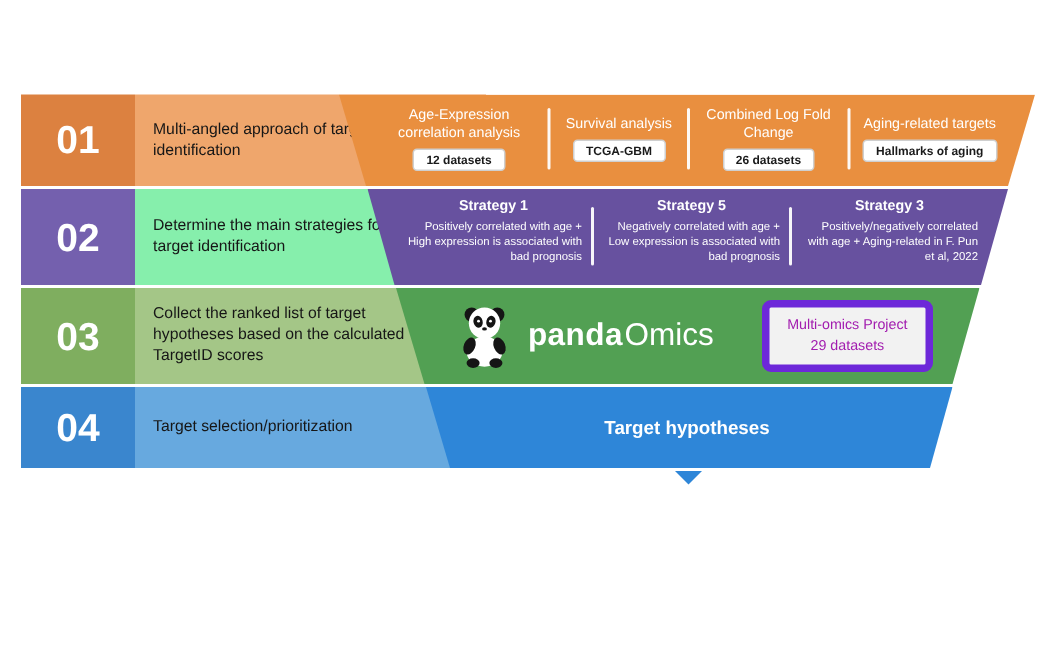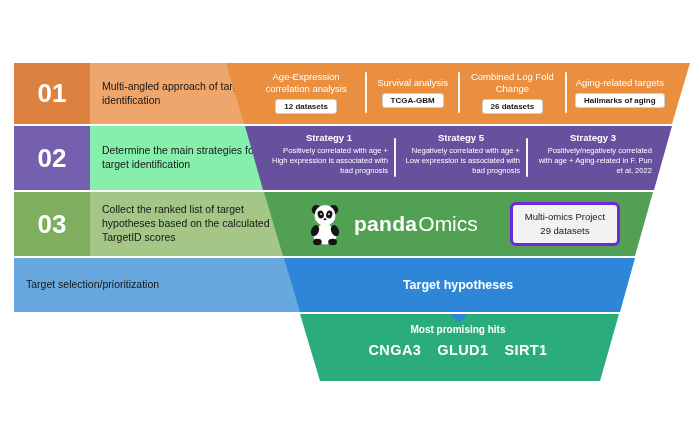--- a/index.html
+++ b/index.html
@@ -45,22 +45,22 @@
   .seg-strategies .vsep { margin:6px 6px; }
 
   .seg-platform { top:129px; height:64px; background:#52A053;
     clip-path:polygon(38px 0px, 427px 0px, 409px 64px, 57px 64px);
     display:flex; align-items:center; justify-content:center; gap:10px;
     padding-left:55px; padding-right:45px; }
   .panda-svg { width:38px; height:44px; flex:0 0 auto; }
   .brand { display:flex; align-items:baseline; color:#fff; white-space:nowrap; }
   .brand-bold { font-size:21px; font-weight:800; letter-spacing:0.3px; }
   .brand-light { font-size:21px; font-weight:400; margin-left:1px; }
-  .project-badge { margin-left:22px; background:#F2F2F2; border:3px solid #6d28d9; border-radius:6px;
-                   padding:5px 12px; text-align:center; color:#0f172a; }
+  .project-badge { margin-left:22px; background:#F2F2F2; border:5px solid #6d28d9; border-radius:6px;
+                   padding:5px 12px; text-align:center; color:#a21caf; }
   .project-badge div { font-size:9.5px; line-height:1.45; white-space:nowrap; }
 
   .seg-hypotheses { top:195px; height:54px; background:#2E86D8;
     clip-path:polygon(58px 0px, 409px 0px, 394px 54px, 74px 54px);
     display:flex; align-items:center; justify-content:center; }
   .hypotheses-label { color:#fff; font-size:12.5px; font-weight:700; }
 
   .seg-results { top:251px; height:67px; background:#2BAC7C;
     clip-path:polygon(74px 0px, 393px 0px, 374px 67px, 94px 67px);
     display:flex; flex-direction:column; align-items:center; padding-top:10px; gap:7px; }
@@ -89,20 +89,21 @@
       <span>Determine the main strategies for target identification</span>
     </div>
   </div>
   <div class="step-row row3">
     <div class="step-num">03</div>
     <div class="step-label">
       <span>Collect the ranked list of target hypotheses based on the calculated TargetID scores</span>
     </div>
   </div>
   <div class="step-row row4">
+    <div class="step-num">04</div>
     <div class="step-label">
       <span>Target selection/prioritization</span>
     </div>
   </div>
 
   <div class="funnel">
 
     <div class="seg seg-sources">
       <div class="source s1">
         <div class="source-title">Age-Expression correlation analysis</div>
@@ -165,25 +166,17 @@
       <div class="project-badge">
         <div>Multi-omics Project</div>
         <div>29 datasets</div>
       </div>
     </div>
 
     <div class="seg seg-hypotheses">
       <div class="hypotheses-label">Target hypotheses</div>
     </div>
 
-    <div class="seg seg-results">
-      <div class="results-title">Most promising hits</div>
-      <div class="hits">
-        <span class="hit">CNGA3</span>
-        <span class="hit">GLUD1</span>
-        <span class="hit">SIRT1</span>
-      </div>
-    </div>
 
     <div class="down-triangle"></div>
   </div>
 
 </div>
 
 </body></html>

